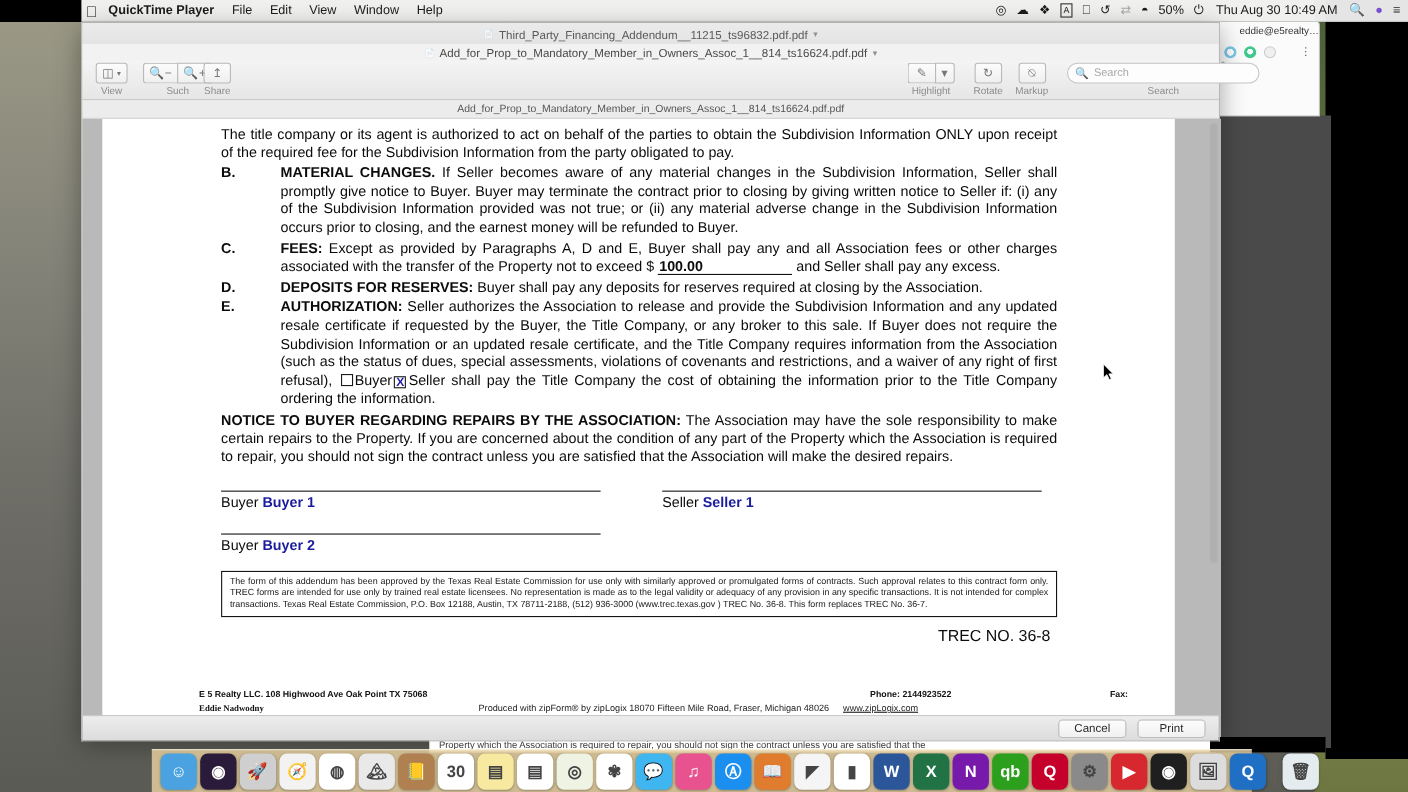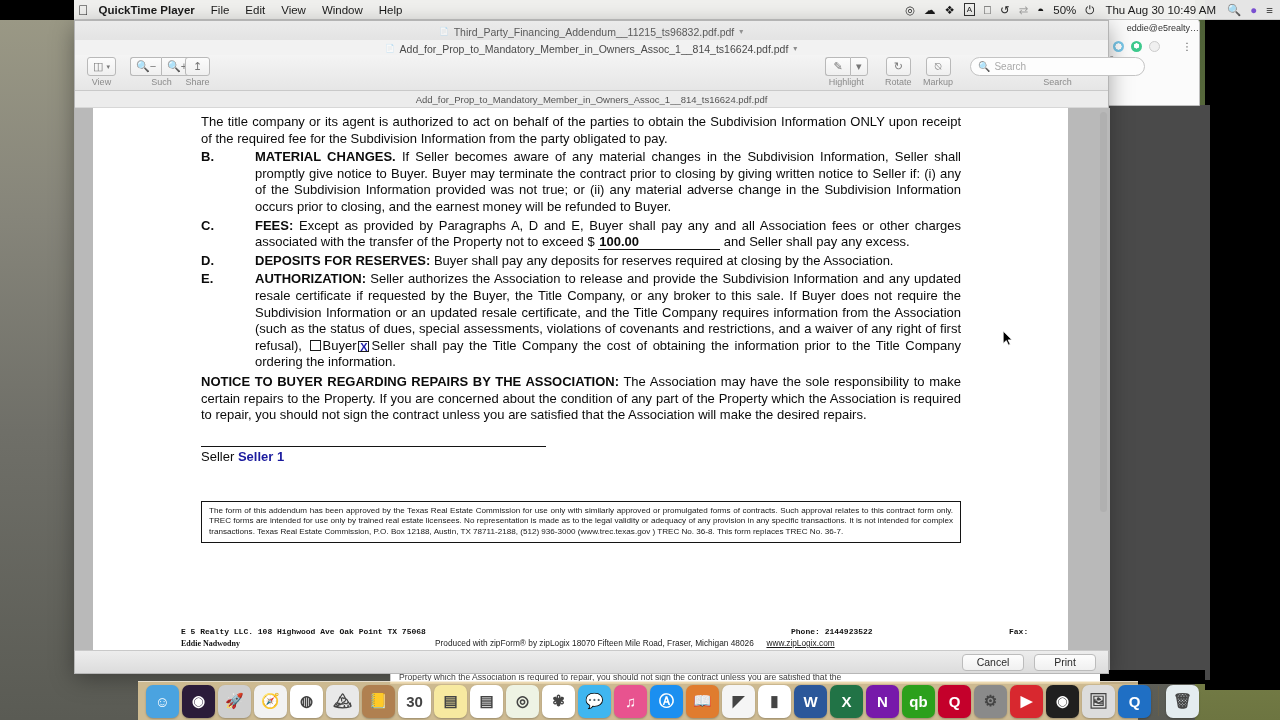--- a/index.html
+++ b/index.html
@@ -140,21 +140,21 @@
   .sigtext .nm { color:#1b1b9e; font-weight:bold; }
 
   .trecbox {
     margin-top:16px; border:1.2px solid #141414; padding:4px 7px 5px 7px;
     font-size:8.1px; line-height:10.6px; text-align:justify; color:#181818;
   }
   .trecno { text-align:right; font-size:14.5px; margin-top:10px; padding-right:6px; }
 
   .footer1 {
     position:absolute; left:88px; top:519px; width:880px; font-size:8px;
-    font-family:Liberation Mono, monospace; font-weight:bold; color:#111;
+    font-family:Liberation Sans, sans-serif; font-weight:bold; color:#111;
     display:flex; align-items:baseline;
   }
   .footer2 {
     position:absolute; left:88px; top:531px; width:880px; font-size:8px;
     font-family:"Liberation Serif", serif; font-weight:bold; color:#111;
     display:flex; align-items:baseline;
   }
   .f-ph { position:absolute; left:610px; font-weight:bold; }
   .f-fax { position:absolute; left:828px; font-weight:bold; }
   .zipform {
@@ -369,29 +369,38 @@
           <div class="hang" style="margin-top:2px;">
             <div class="lt">E.</div>
             <div class="bd para"><b>AUTHORIZATION:</b><span> Seller authorizes the Association to release and provide the Subdivision Information and any updated resale certificate if requested by the Buyer, the Title Company, or any broker to this sale. If Buyer does not require the Subdivision Information or an updated resale certificate, and the Title Company requires information from the Association (such as the status of dues, special assessments, violations of covenants and restrictions, and a waiver of any right of first refusal), </span><span class="cbox"></span><span>Buyer</span><span class="cbox checked">X</span><span>Seller</span><span> shall pay the Title Company the cost of obtaining the information prior to the Title Company ordering the information.</span></div>
           </div>
 
           <div class="para" style="margin-top:3px;"><b>NOTICE TO BUYER REGARDING REPAIRS BY THE ASSOCIATION:</b><span> The Association may have the sole responsibility to make certain repairs to the Property. If you are concerned about the condition of any part of the Property which the Association is required to repair, you should not sign the contract unless you are satisfied that the Association will make the desired repairs.</span></div>
 
           <div class="siglines">
             <div class="sigcol">
               <div class="sigrule"></div>
+              <div class="sigtext"><span>Buyer</span> <span class="nm">Buyer 1</span></div>
+            </div>
+            <div class="sigcol">
+              <div class="sigrule"></div>
               <div class="sigtext"><span>Seller</span> <span class="nm">Seller 1</span></div>
             </div>
           </div>
 
           <div class="siglines" style="margin-top:21px;">
+            <div class="sigcol">
+              <div class="sigrule"></div>
+              <div class="sigtext"><span>Buyer</span> <span class="nm">Buyer 2</span></div>
+            </div>
           </div>
 
           <div class="trecbox">The form of this addendum has been approved by the Texas Real Estate Commission for use only with similarly approved or promulgated forms of contracts. Such approval relates to this contract form only. TREC forms are intended for use only by trained real estate licensees. No representation is made as to the legal validity or adequacy of any provision in any specific transactions. It is not intended for complex transactions. Texas Real Estate Commission, P.O. Box 12188, Austin, TX 78711-2188, (512) 936-3000 (www.trec.texas.gov ) TREC No. 36-8. This form replaces TREC No. 36-7.</div>
 
+          <div class="trecno">TREC NO. 36-8</div>
         </div>
 
         <div class="footer1">
           <span>E 5 Realty LLC. 108 Highwood Ave Oak Point TX 75068</span>
           <span class="f-ph"><span>Phone:</span> <span>2144923522</span></span>
           <span class="f-fax">Fax:</span>
 
         </div>
         <div class="footer2">
           <span>Eddie Nadwodny</span>

